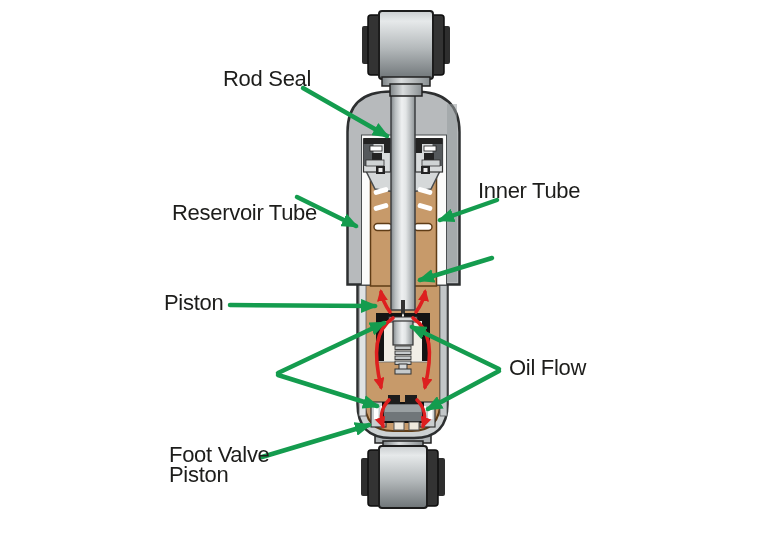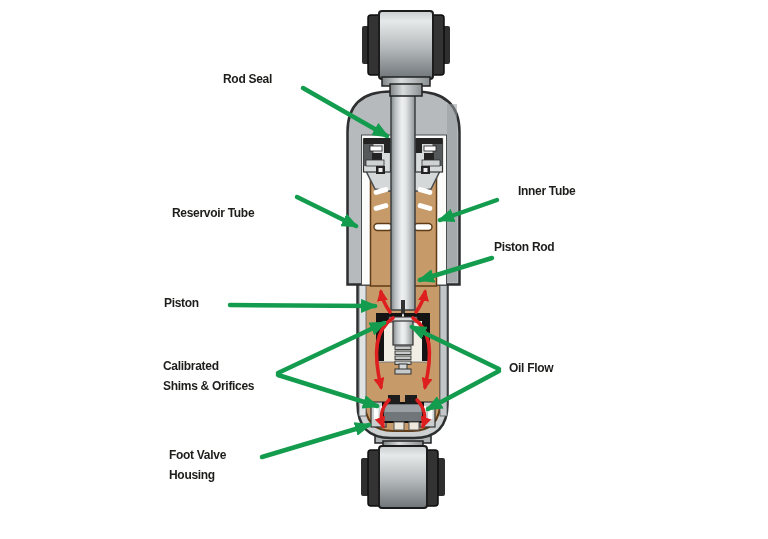--- a/index.html
+++ b/index.html
@@ -15,27 +15,27 @@
   html,body{margin:0;padding:0;}
   body{background:#e9e9e9;font-family:"Liberation Sans",sans-serif;}
   .stage{
     position:relative;width:768px;height:539px;margin:0 auto;
     background:var(--background);overflow:hidden;
   }
   .stage svg{position:absolute;left:0;top:0;}
   .lbl{
     position:absolute;
     font-family:"Liberation Sans",sans-serif;
-    font-weight:700;font-size:12px;line-height:20px;
+    font-weight:400;font-size:22px;line-height:20px;
     letter-spacing:-0.3px;color:var(--text);
     white-space:pre-line;
   }
   .lbl-rod-seal{left:223px;top:69px;}
   .lbl-reservoir{left:172px;top:176px;margin-top:27px;}
-  .lbl-inner-tube{left:518px;top:181px;}
+  .lbl-inner-tube{left:478px;top:181px;}
   .lbl-piston-rod{left:494px;top:237px;}
   .lbl-piston{left:164px;top:293px;text-align:right;}
   .lbl-calibrated{left:163px;top:356px;}
   .lbl-oil-flow{left:509px;top:358px;}
   .lbl-foot-valve{left:169px;top:445px;}
 
   .garrow{stroke:var(--arrow_green);stroke-width:4.5;fill:none;stroke-linecap:round;}
   .garrow-head{fill:var(--arrow_green);}
   .rarrow{stroke:var(--oil_flow_red);stroke-width:3.6;fill:none;stroke-linecap:round;}
   .rarrow-head{fill:var(--oil_flow_red);}
@@ -199,20 +199,17 @@
       <path class="garrow" d="M278,375 L377,406" marker-end="url(#gHead)"></path>
       <path class="garrow" d="M262,457 L369,425" marker-end="url(#gHead)"></path>
       <path class="garrow" d="M499,369 L412,327" marker-end="url(#gHead)"></path>
       <path class="garrow" d="M499,371 L428,409" marker-end="url(#gHead)"></path>
     </g>
   </svg>
 
   <div class="lbl lbl-rod-seal">Rod Seal</div>
   <div class="lbl lbl-reservoir">Reservoir Tube</div>
   <div class="lbl lbl-inner-tube">Inner Tube</div>
-  <div class="lbl lbl-piston-rod">Piston Rod</div>
   <div class="lbl lbl-piston">Piston</div>
-  <div class="lbl lbl-calibrated">Calibrated
-Shims &amp; Orifices</div>
   <div class="lbl lbl-oil-flow">Oil Flow</div>
   <div class="lbl lbl-foot-valve">Foot Valve
-Housing</div>
+Piston</div>
 </div>
 
 </body></html>

